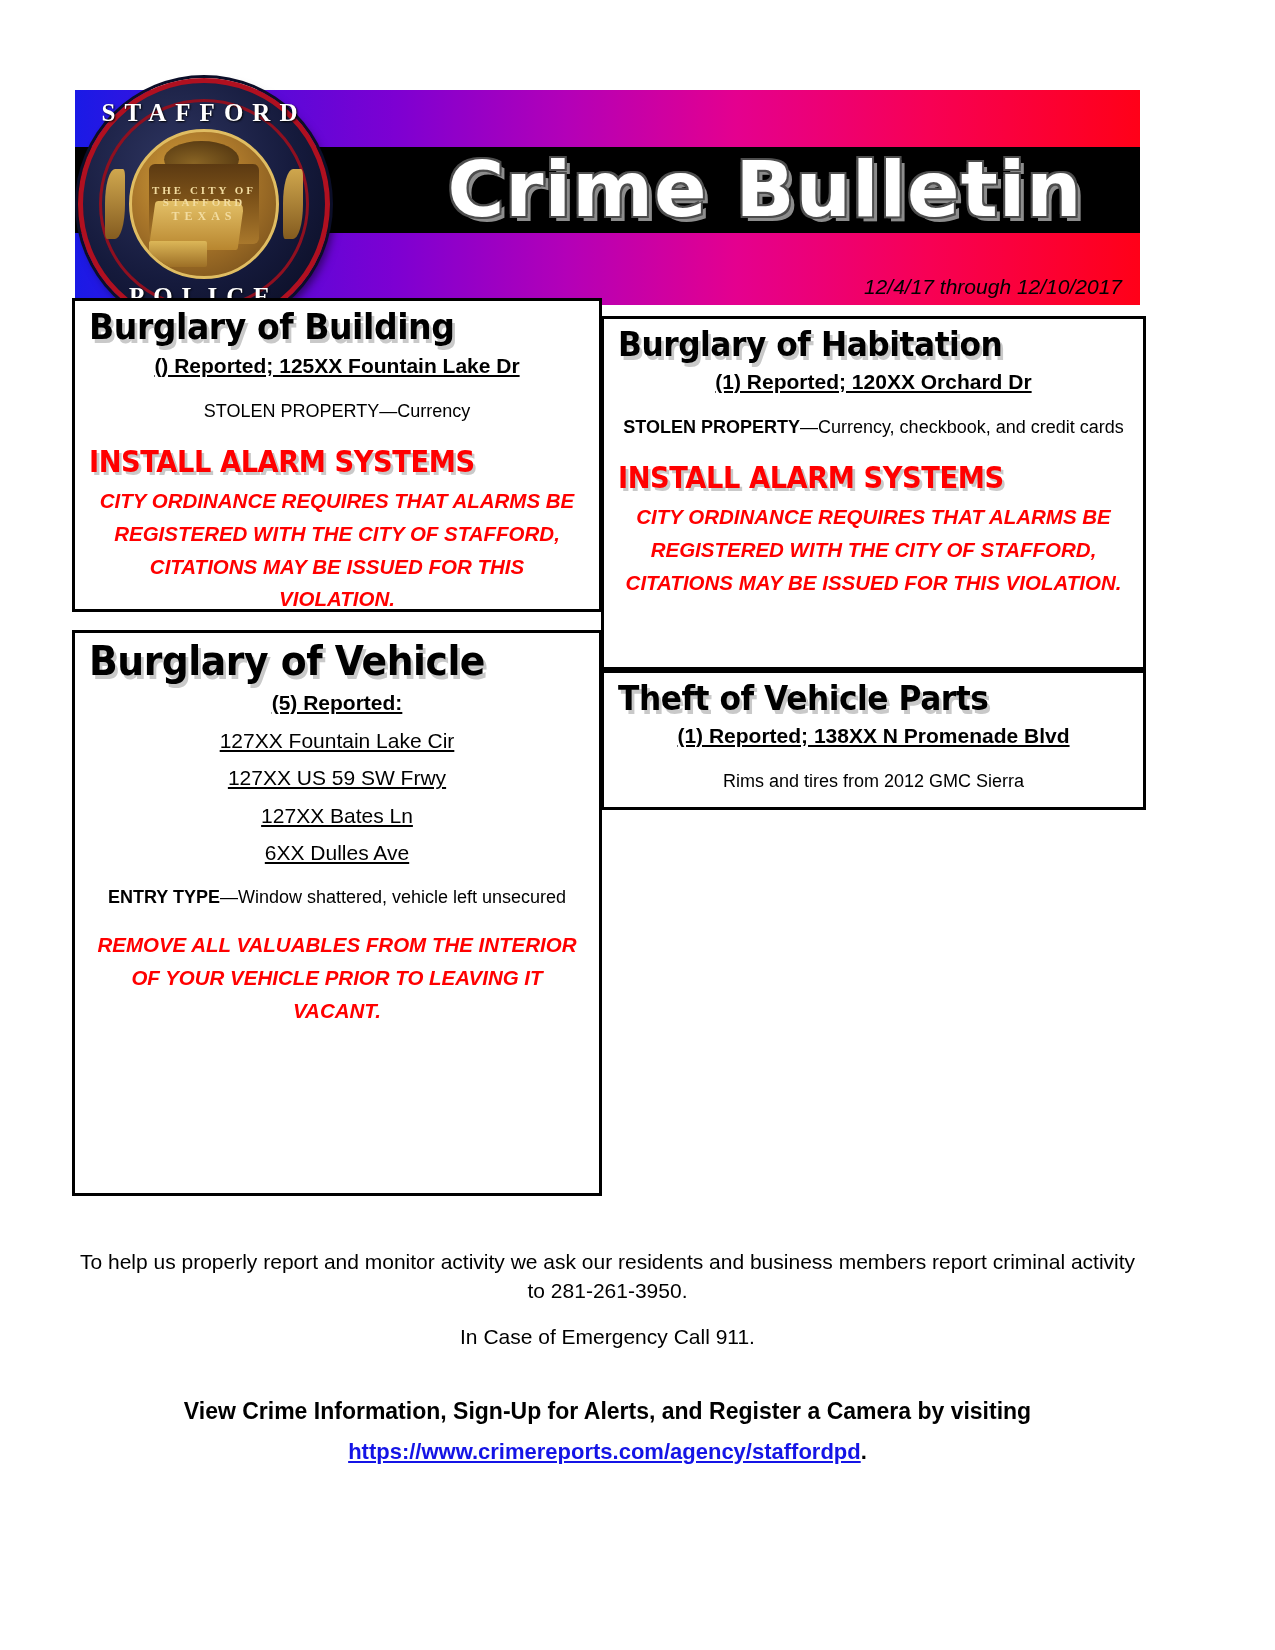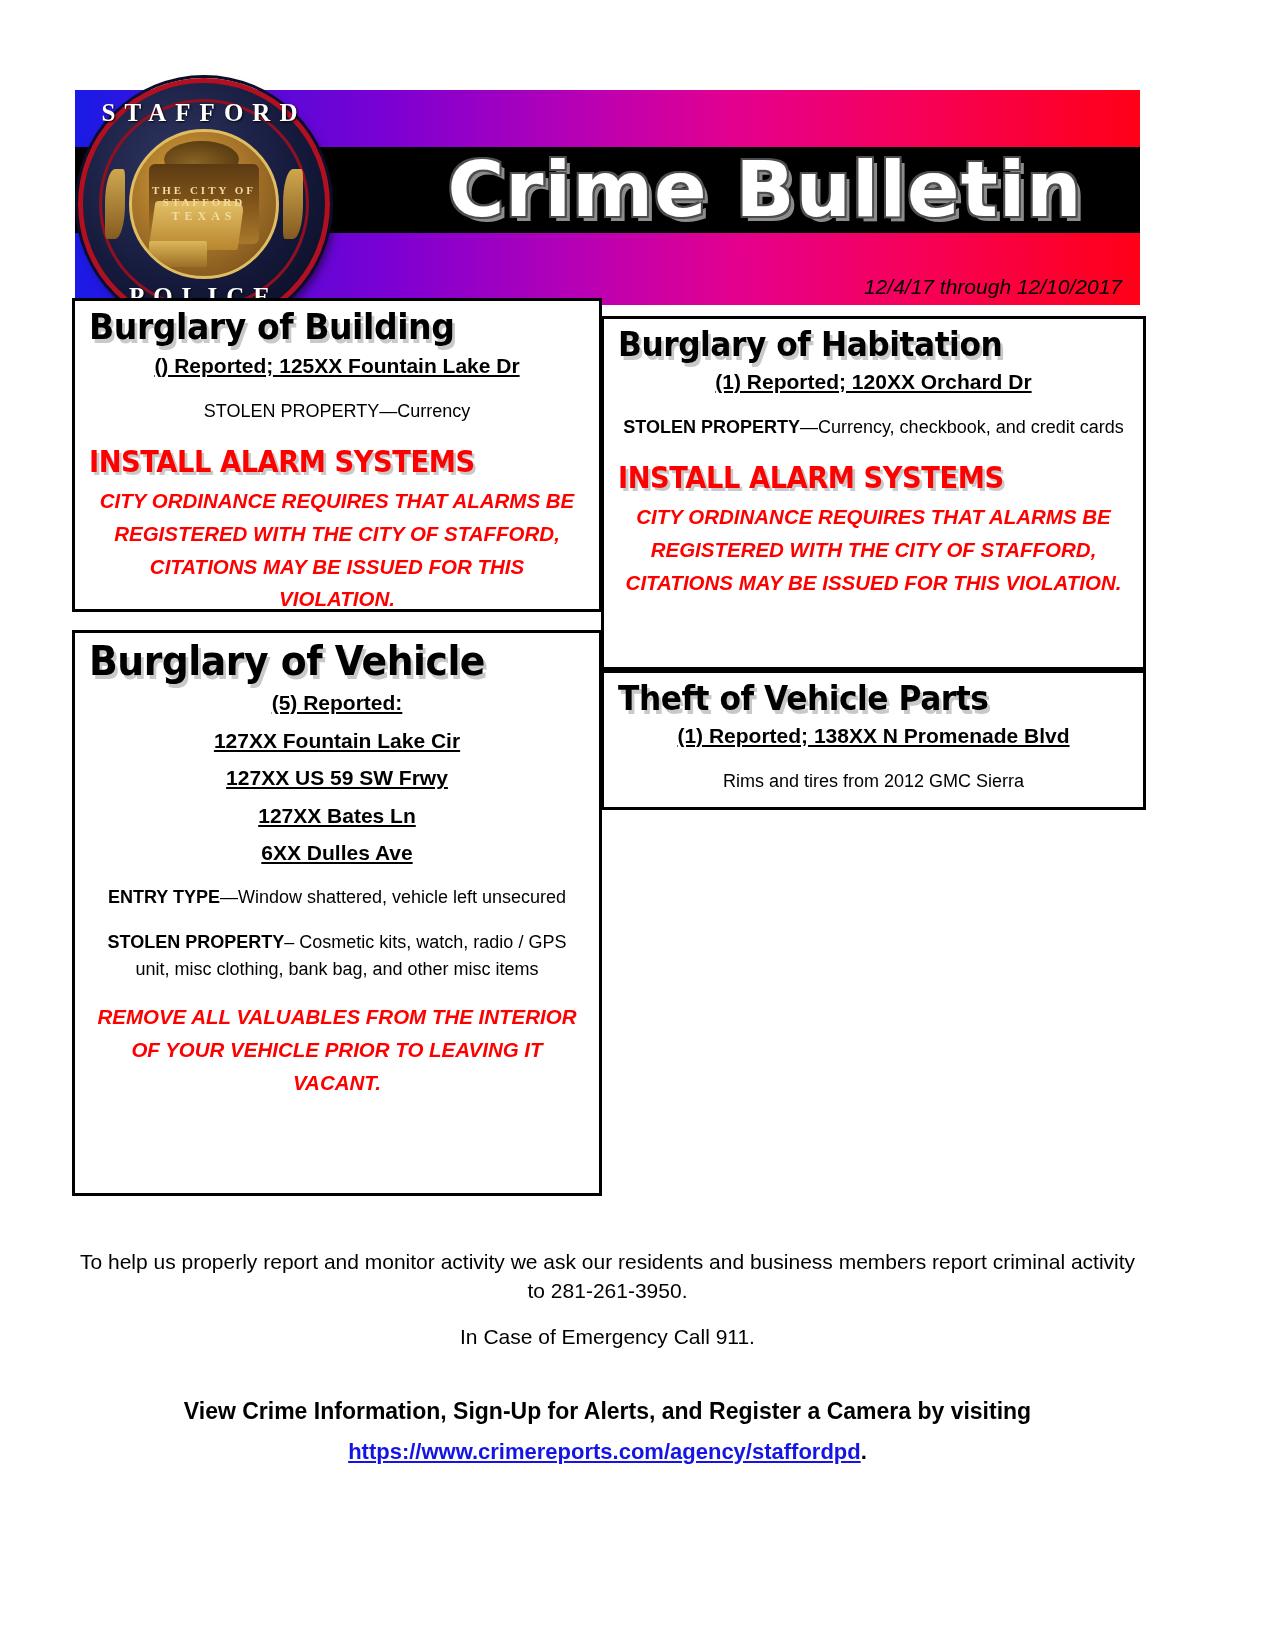--- a/index.html
+++ b/index.html
@@ -230,21 +230,21 @@
 
   .reported {
     font-size: 21px;
     font-weight: bold;
     text-decoration: underline;
     margin: 6px 0 4px 0;
     line-height: 1.35;
   }
   .addr {
     font-size: 21px;
-    font-weight: bold;
+    font-weight: normal;
     text-decoration: underline;
     margin: 10px 0 10px 0;
     line-height: 1.3;
     text-align: center;
   }
   .detail {
     font-size: 18px;
     line-height: 1.5;
     margin: 18px 2px;
   }
@@ -336,21 +336,20 @@
 </div>
 
 <div class="panel" id="panel-vehicle">
   <div class="panel-heading big">Burglary of Vehicle</div>
   <div class="reported">(5) Reported:</div>
   <div class="addr">127XX Fountain Lake Cir</div>
   <div class="addr">127XX US 59 SW Frwy</div>
   <div class="addr">127XX Bates Ln</div>
   <div class="addr">6XX Dulles Ave</div>
   <div class="detail"><b>ENTRY TYPE</b><span>—Window shattered, vehicle left unsecured</span></div>
-  <div class="detail"><b>STOLEN PROPERTY</b><span>– Cosmetic kits, watch, radio / GPS unit, misc clothing, bank bag, and other misc items</span></div>
   <div class="warn">REMOVE ALL VALUABLES FROM THE INTERIOR OF YOUR VEHICLE PRIOR TO LEAVING IT VACANT.</div>
 </div>
 
 <div class="panel" id="panel-habitation">
   <div class="panel-heading hab">Burglary of Habitation</div>
   <div class="reported">(1) Reported; 120XX Orchard Dr</div>
   <div class="detail"><b>STOLEN PROPERTY</b><span>—Currency, checkbook, and credit cards</span></div>
   <div class="alarm-heading">INSTALL ALARM SYSTEMS</div>
   <div class="warn">CITY ORDINANCE REQUIRES THAT ALARMS BE REGISTERED WITH THE CITY OF STAFFORD, CITATIONS MAY BE ISSUED FOR THIS VIOLATION.</div>
 </div>

